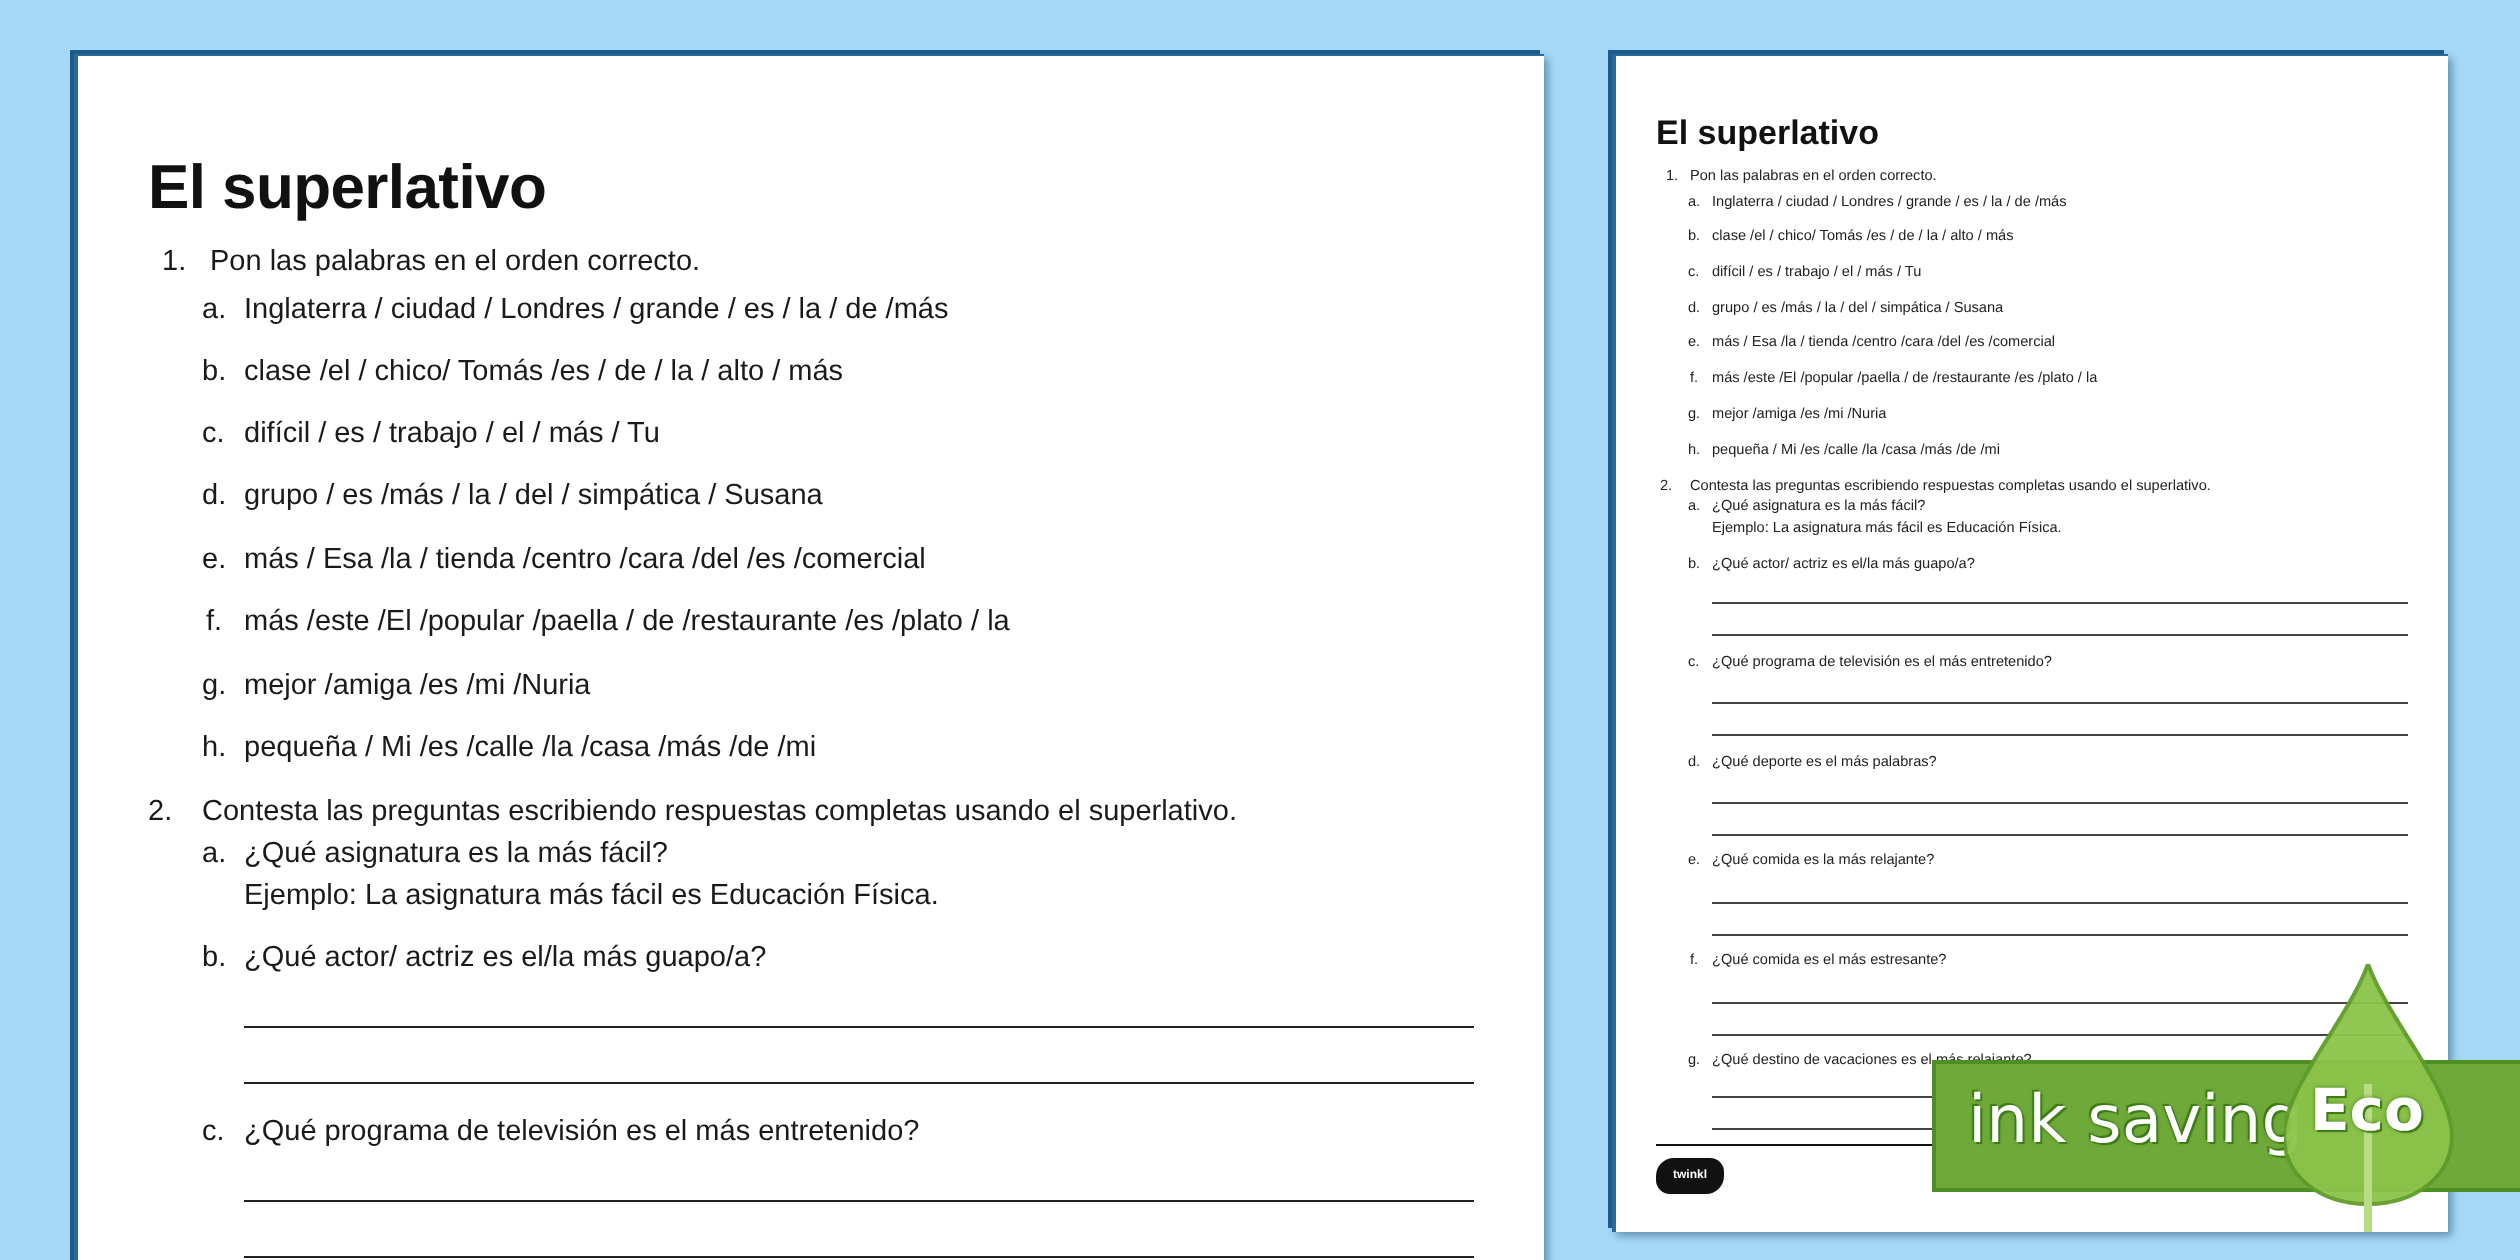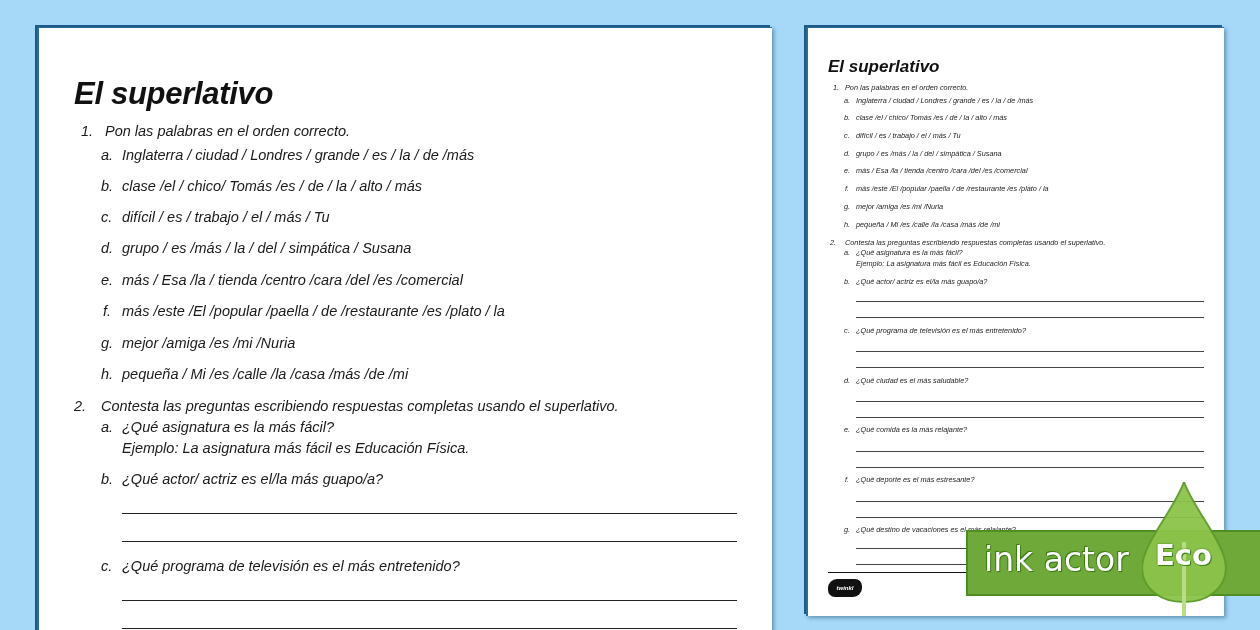--- a/index.html
+++ b/index.html
@@ -5,21 +5,21 @@
   html, body { margin:0; padding:0; }
   body {
     width:1260px; height:630px; overflow:hidden; position:relative;
     background:#a6d9f8;
     font-family:"Liberation Sans", "DejaVu Sans", sans-serif;
     color:#111;
   }
   .page {
     position:absolute; background:#fff;
     box-shadow: -2px -2px 0 #1d5c8a, 2px 2px 4px rgba(20,60,100,0.45);
-    border-left:2px solid #2a6b98; border-top:1px solid #2a6b98;font-style:italic;
+    border-left:2px solid #2a6b98; border-top:1px solid #2a6b98;
   }
   
   #page-left { left:37px; top:27px; width:733px; height:620px; }
   #page-left .title {
     position:absolute; left:35px; top:48px; font-size:31px; font-weight:bold;
     letter-spacing:-0.3px; color:#111;
   }
   #page-left .q {
     position:absolute; font-size:14.5px; white-space:nowrap; color:#1a1a1a;
   }
@@ -149,45 +149,45 @@
   <div class="q" style="left:48px; top:249px;">¿Qué actor/ actriz es el/la más guapo/a?</div>
   <div class="line" style="top:273px;"></div>
   <div class="line" style="top:289px;"></div>
 
   <div class="q" style="left:36px; top:298px;">c.</div>
   <div class="q" style="left:48px; top:298px;">¿Qué programa de televisión es el más entretenido?</div>
   <div class="line" style="top:323px;"></div>
   <div class="line" style="top:339px;"></div>
 
   <div class="q" style="left:36px; top:348px;">d.</div>
-  <div class="q" style="left:48px; top:348px;">¿Qué ciudad es el más saludable?</div>
+  <div class="q" style="left:48px; top:348px;">¿Qué deporte es el más palabras?</div>
   <div class="line" style="top:373px;"></div>
   <div class="line" style="top:389px;"></div>
 
   <div class="q" style="left:36px; top:397px;">e.</div>
   <div class="q" style="left:48px; top:397px;">¿Qué comida es la más relajante?</div>
   <div class="line" style="top:423px;"></div>
   <div class="line" style="top:439px;"></div>
 
   <div class="q" style="left:37px; top:447px;">f.</div>
-  <div class="q" style="left:48px; top:447px;">¿Qué deporte es el más estresante?</div>
+  <div class="q" style="left:48px; top:447px;">¿Qué comida es el más estresante?</div>
   <div class="line" style="top:473px;"></div>
   <div class="line" style="top:489px;"></div>
 
   <div class="q" style="left:36px; top:497px;">g.</div>
   <div class="q" style="left:48px; top:497px;">¿Qué destino de vacaciones es el más relajante?</div>
   <div class="line" style="top:520px;"></div>
   <div class="line" style="top:536px;"></div>
 
   <div class="footer-rule"></div>
   <div class="logo">twinkl</div>
 </div>
 
 <div id="eco-banner">
-  <span class="ink-text">ink actor</span>
+  <span class="ink-text">ink saving</span>
 </div>
 <div id="eco-drop">
   <svg width="86" height="134" viewBox="0 0 86 134">
     <path d="M42 0 C52 28 84 62 84 86 C84 106 66 120 42 120 C18 120 0 106 0 86 C0 62 32 28 42 0 Z" fill="#8cc34a" stroke="#5f9d2a" stroke-width="2" opacity="0.95"></path>
     <line x1="42" y1="60" x2="42" y2="134" stroke="#b9dd86" stroke-width="4"></line>
   </svg>
   <span class="eco-text">Eco</span>
 </div>
 
 </body></html>

